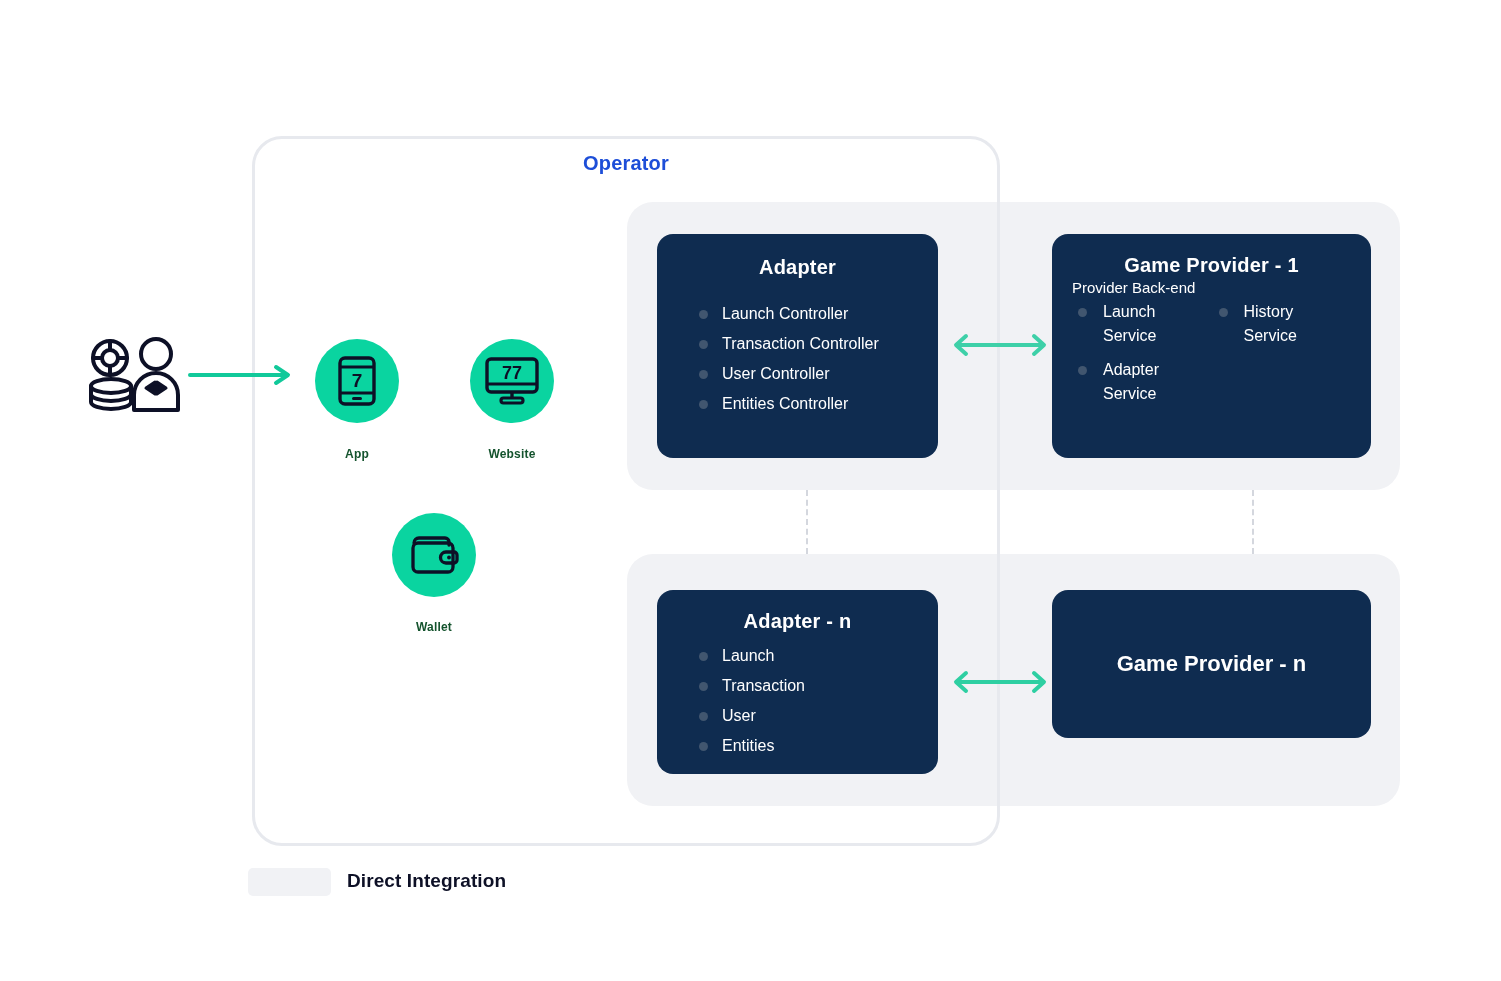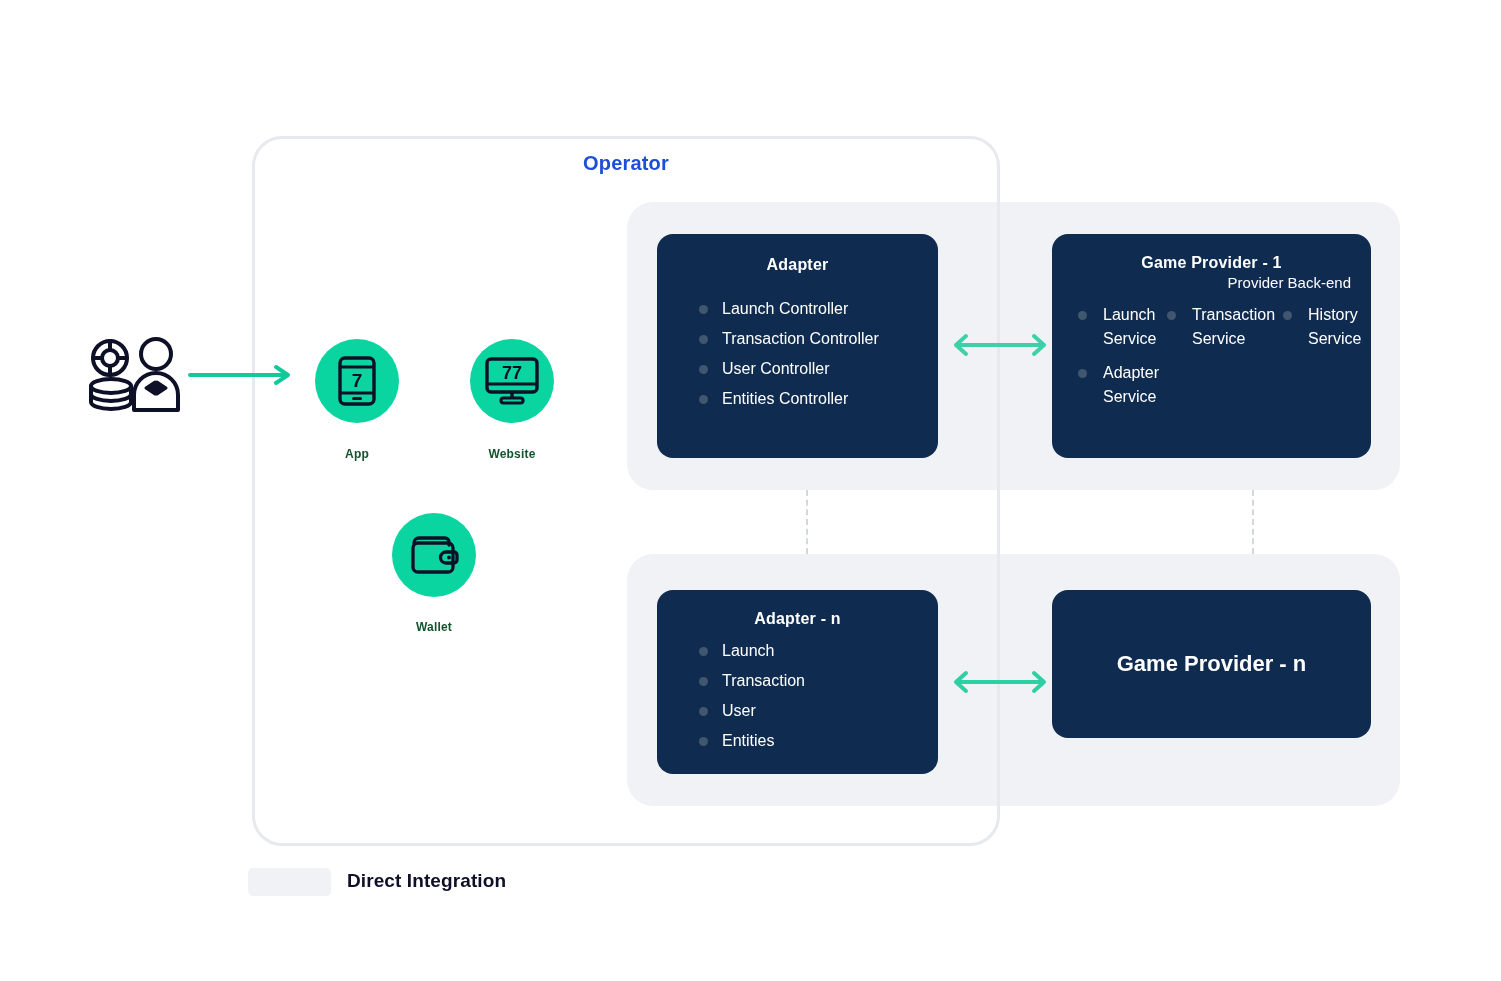--- a/index.html
+++ b/index.html
@@ -70,30 +70,30 @@
     color: #ffffff;
     box-sizing: border-box;
     z-index: 4;
   }
   #card-adapter      { left: 657px;  top: 234px; width: 281px; height: 224px; padding: 22px 26px 0 26px; }
   #card-provider1    { left: 1052px; top: 234px; width: 319px; height: 224px; padding: 20px 20px 0 20px; }
   #card-adapter-n    { left: 657px;  top: 590px; width: 281px; height: 184px; padding: 20px 26px 0 26px; }
   #card-provider-n   { left: 1052px; top: 590px; width: 319px; height: 148px; }
 
   .card-title {
-    font-size: 16px;
+    font-size: 20px;
     font-weight: bold;
     text-align: center;
     letter-spacing: 0.2px;
     line-height: 1.15;
   }
   .card-subtitle {
     font-size: 15px;
     font-weight: normal;
-    text-align: right;
+    text-align: left;
     margin-top: 2px;
     color: #ffffff;
   }
 
   
   .bullet-list {
     list-style: none;
     margin: 16px;
     padding: 0;
   }
@@ -113,23 +113,23 @@
     left: 0;
     top: 11px;
     width: 9px;
     height: 9px;
     border-radius: 50%;
     background: #41566f;
   }
 
   
   .service-grid {
-    margin-top: 12px;
+    margin-top: 4px;
     display: grid;
-    grid-template-columns: 1fr 1fr 1fr;
+    grid-template-columns: 1fr 1fr;
     column-gap: 8px;
     row-gap: 10px;
     padding-left: 6px;
   }
   .service-item {
     position: relative;
     padding-left: 25px;
     font-size: 16px;
     line-height: 24px;
     color: #ffffff;
@@ -309,21 +309,20 @@
       <li>User Controller</li>
       <li>Entities Controller</li>
     </ul>
   </div>
 
   <div class="navy-card" id="card-provider1">
     <div class="card-title">Game Provider - 1</div>
     <div class="card-subtitle">Provider Back-end</div>
     <div class="service-grid">
       <div class="service-item">Launch Service</div>
-      <div class="service-item">Transaction Service</div>
       <div class="service-item">History Service</div>
       <div class="service-item">Adapter Service</div>
     </div>
   </div>
 
   <svg class="arrow-svg" id="arrow-mid-top" viewBox="0 0 100 30">
     <line x1="8" y1="15" x2="92" y2="15" stroke="#3ed0a8" stroke-width="4" stroke-linecap="round"></line>
     <polyline points="16,6 6,15 16,24" fill="none" stroke="#3ed0a8" stroke-width="4" stroke-linecap="round" stroke-linejoin="round"></polyline>
     <polyline points="84,6 94,15 84,24" fill="none" stroke="#3ed0a8" stroke-width="4" stroke-linecap="round" stroke-linejoin="round"></polyline>
   </svg>

